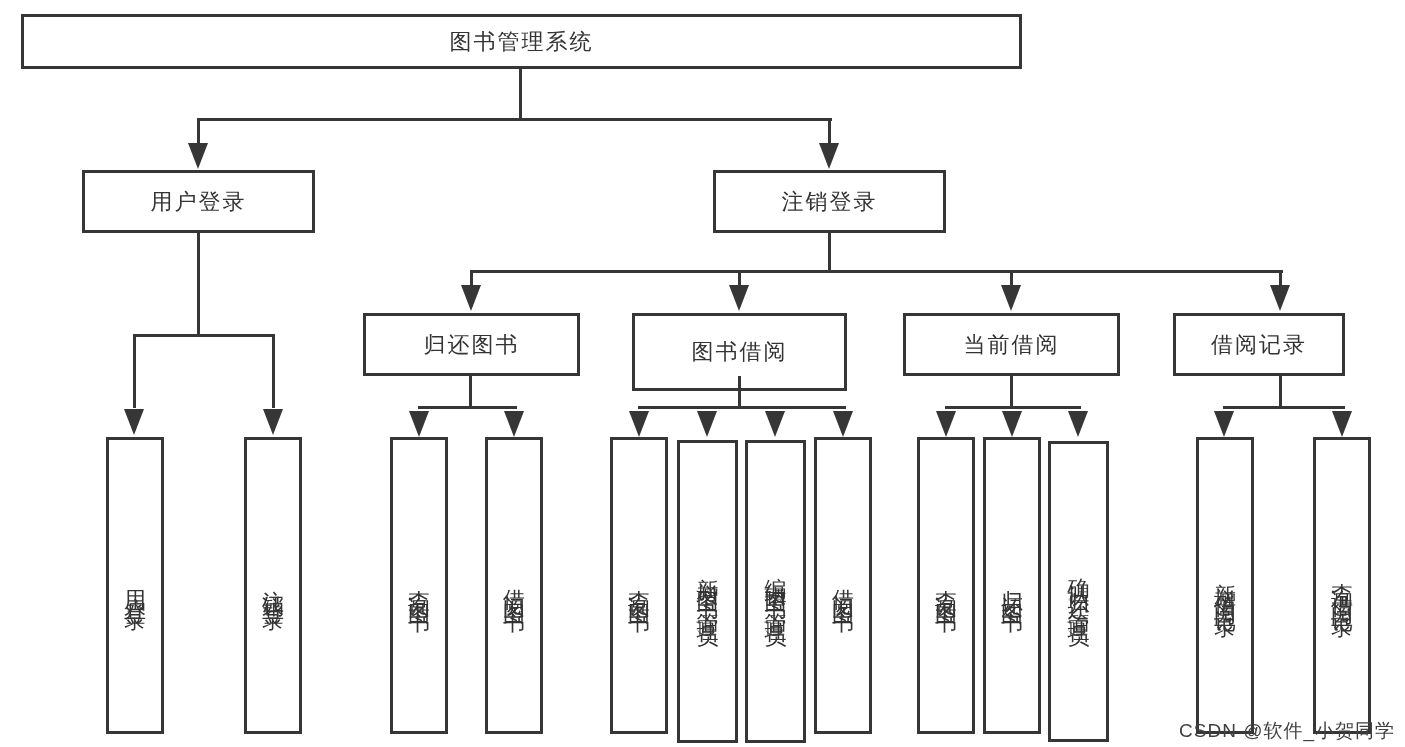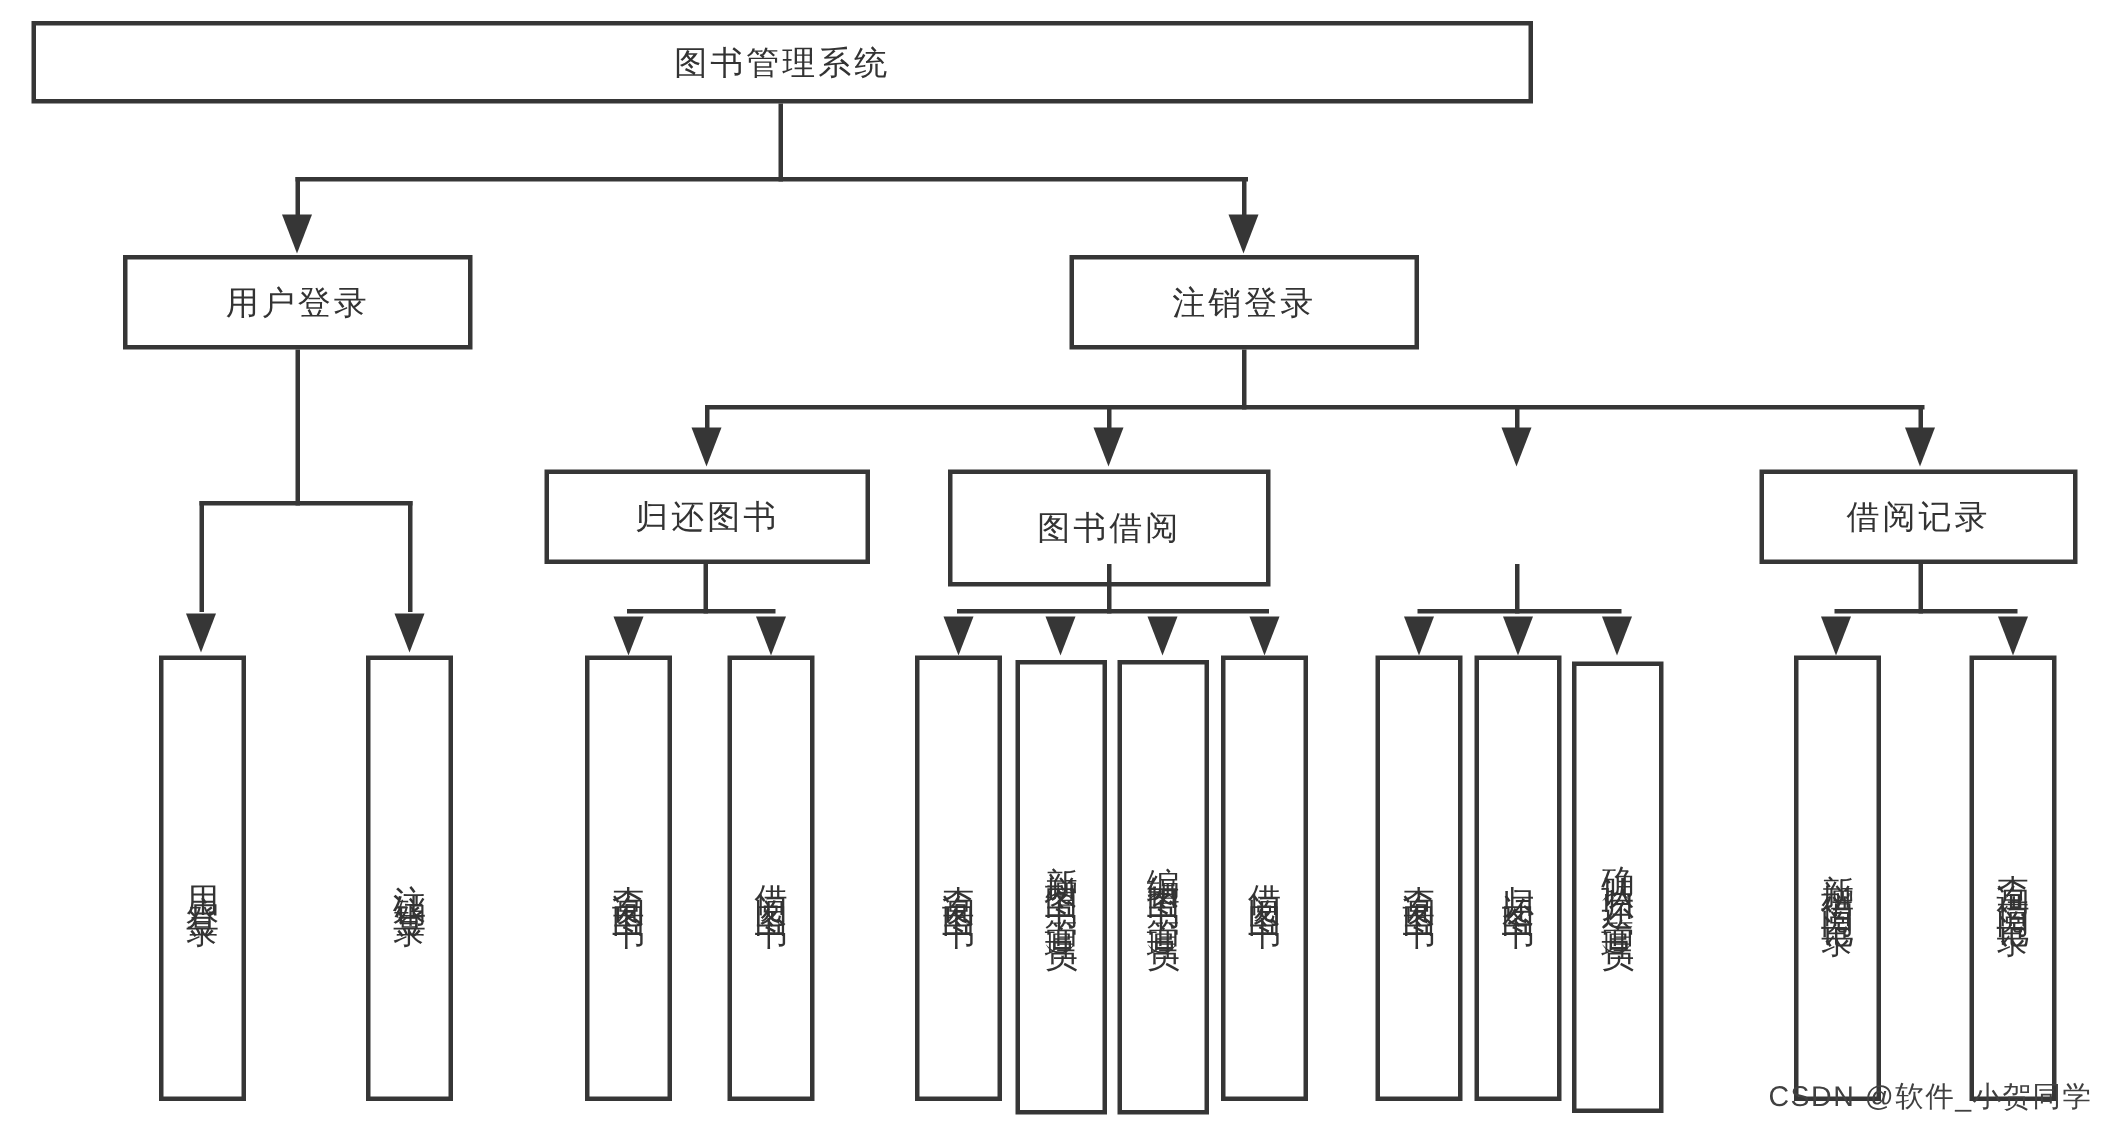--- a/index.html
+++ b/index.html
@@ -96,21 +96,24 @@
   <div class="arrow" style="left:729px;top:285px;"></div>
   <div class="arrow" style="left:1001px;top:285px;"></div>
   <div class="arrow" style="left:1270px;top:285px;"></div>
 
   <div class="box hbox" style="left:363px;top:313px;width:217px;height:63px;">
     <span>归还图书</span>
   </div>
   <div class="box hbox" style="left:632px;top:313px;width:215px;height:78px;">
     <span>图书借阅</span>
   </div>
-  <div class="box hbox" style="left:1173px;top:313px;width:212px;height:63px;">
+  <div class="box hbox" style="left:903px;top:313px;width:217px;height:63px;">
+    <span>当前借阅</span>
+  </div>
+  <div class="box hbox" style="left:1173px;top:313px;width:172px;height:63px;">
     <span>借阅记录</span>
   </div>
 
   <div class="vline" style="left:469px;top:376px;height:33px;"></div>
   <div class="hline" style="left:418px;top:406px;width:99px;"></div>
   <div class="arrow" style="left:409px;top:411px;"></div>
   <div class="arrow" style="left:504px;top:411px;"></div>
 
   <div class="vline" style="left:738px;top:376px;height:33px;"></div>
   <div class="hline" style="left:638px;top:406px;width:208px;"></div>

